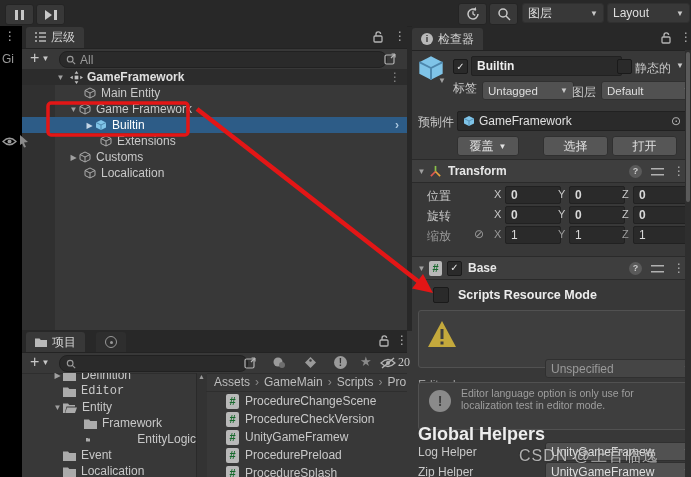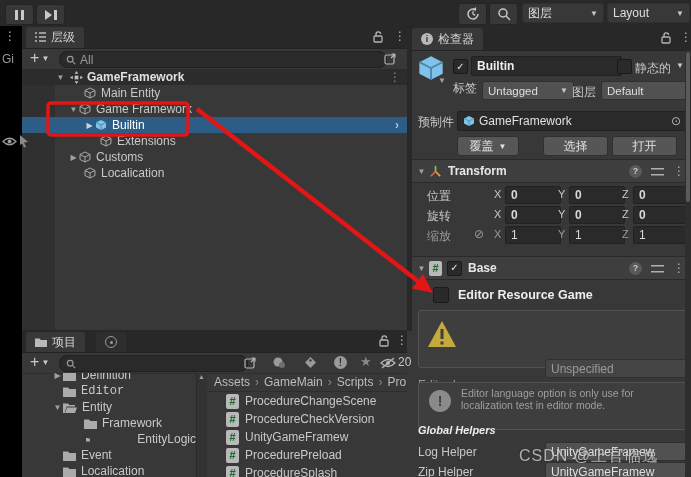--- a/index.html
+++ b/index.html
@@ -238,21 +238,21 @@
         <path d="M1 6.5 L6.5 1 L12 6.5 L6.5 12 Z" fill="#9A9A9A"></path>
           <circle cx="6.5" cy="4.5" r="1.2" fill="#3A3A3A"></circle>
       </svg>
       <span class="abs" style="left:312px;top:4px;width:13px;height:13px;border-radius:50%;background:#9A9A9A;color:#333;display:flex;align-items:center;justify-content:center;font-weight:bold;font-size:10px;">!</span>
       <span class="abs" style="left:338px;top:2px;color:#8A8A8A;font-size:13px;">★</span>
       <svg class="abs" style="left:358px;top:5px;" width="16" height="12" viewBox="0 0 16 12">
         <path d="M1 6 Q8 -1 15 6 Q8 13 1 6 Z" fill="none" stroke="#B4B4B4" stroke-width="1.2"></path>
         <circle cx="8" cy="6" r="2" fill="#B4B4B4"></circle>
         <line x1="2" y1="11" x2="14" y2="1" stroke="#B4B4B4" stroke-width="1.4"></line>
       </svg>
-      <span class="abs" style="left:376px;top:3px;color:#C8C8C8;">20</span>
+      <span class="abs" style="left:376px;top:3px;color:#C8C8C8;font-family:Liberation Serif, serif;">20</span>
     </div>
 
     <div class="abs" style="left:0;top:42px;width:174px;height:104px;overflow:hidden;">
       <div class="row abs" style="left:0;top:-6px;width:174px;">
         <span style="width:30px;"></span>
           <span class="fold">▶</span>
         <svg width="13" height="11" viewBox="0 0 13 11" style="margin-right:5px;">
             <path d="M0 1.5 H5 L6.3 3 H13 V11 H0 Z" fill="#ABABAB"></path>
           </svg>
         <span>Definition</span>
@@ -464,42 +464,42 @@
       <span class="fold" style="margin-left:4px;">▼</span>
       <span class="scripticon" style="margin:0 5px 0 2px;">#</span>
       <span class="cb" style="margin-right:6px;">✓</span>
       <b style="color:#E6E6E6;">Base</b>
       <span class="qmark" style="margin-left:auto;">?</span>
       <span class="preseticon" style="margin:0 9px;"></span>
       <span class="kebab" style="margin-right:6px;">⋮</span>
     </div>
 
     <span class="cb abs" style="left:21px;top:261px;width:14px;height:14px;"></span>
-    <b class="abs" style="left:46px;top:262px;color:#EDEDED;font-size:12.5px;">Editor Resource Game</b>
+    <b class="abs" style="left:46px;top:262px;color:#EDEDED;font-size:12.5px;">Scripts Resource Mode</b>
 
     <div class="helpbox abs" style="left:6px;top:284px;width:262px;height:48px;padding:4px 6px;">
       <svg width="30" height="28" viewBox="0 0 30 28" style="flex:0 0 30px;margin:5px 8px 0 2px;">
         <path d="M15 1 L29 27 H1 Z" fill="#C4A93C"></path>
         <rect x="13.5" y="9" width="3" height="10" fill="#3E3E3E"></rect>
         <rect x="13.5" y="21.5" width="3" height="3" fill="#3E3E3E"></rect>
       </svg>
     </div>
 
     <span class="abs" style="left:6px;top:336px;color:#9A9A9A;margin-top:16px;">Editor Language</span>
     <div class="dd abs" style="left:133px;top:333px;width:140px;height:17px;background:#454545;color:#9A9A9A;">
       <span>Unspecified</span>
       <span class="arr" style="color:#9A9A9A;">▼</span>
     </div>
 
     <div class="helpbox abs" style="left:6px;top:356px;width:262px;height:38px;padding:4px 6px;">
       <span style="flex:0 0 22px;width:22px;height:22px;margin:3px 10px 0 4px;border-radius:50%;background:#8A8A8A;color:#3E3E3E;font-weight:bold;font-size:14px;display:flex;align-items:center;justify-content:center;">!</span>
       <span>Editor language option is only use for localization test in editor mode.</span>
     </div>
 
-    <b class="abs" style="left:6px;top:398px;color:#EDEDED;font-size:11px;font-style:italic;">Global Helpers</b>
+    <b class="abs" style="left:6px;top:398px;color:#EDEDED;font-size:18px;">Global Helpers</b>
 
     <span class="abs" style="left:6px;top:419px;">Log Helper</span>
     <div class="dd abs" style="left:133px;top:416px;width:140px;height:17px;">
       <span>UnityGameFramew</span>
       <span class="arr">▼</span>
     </div>
 
     <span class="abs" style="left:6px;top:439px;">Zip Helper</span>
     <div class="dd abs" style="left:133px;top:436px;width:140px;height:17px;">
       <span>UnityGameFramew</span>

